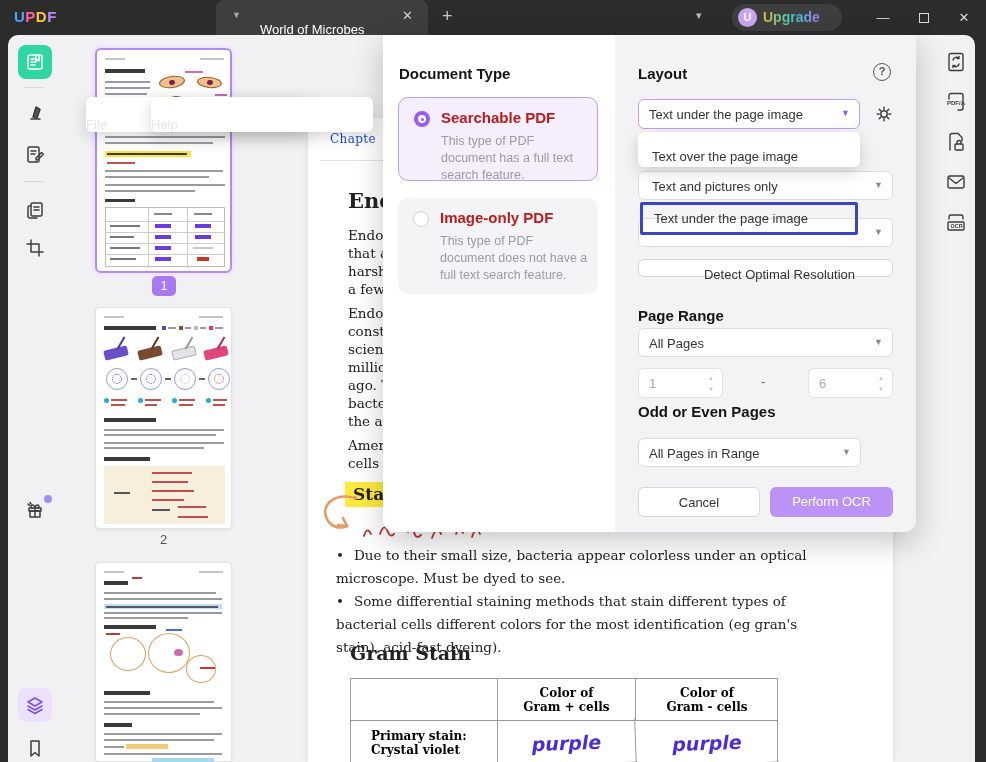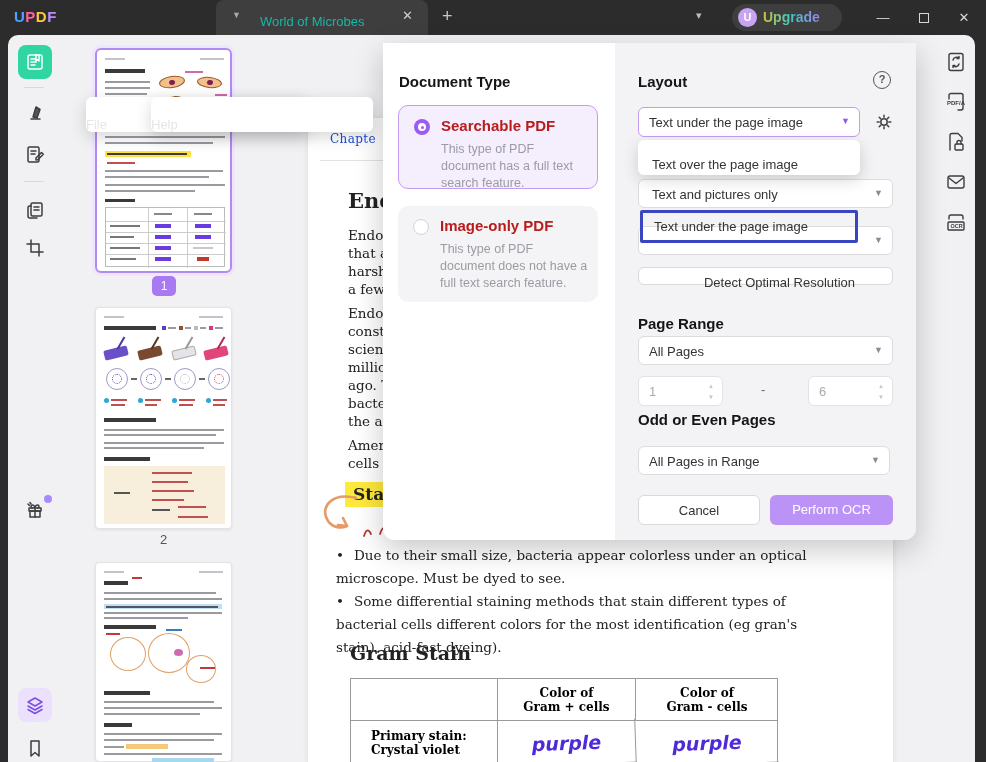--- a/index.html
+++ b/index.html
@@ -8,21 +8,21 @@
   .abs { position:absolute; }
   #app { position:relative; width:986px; height:762px; background:#2c2c2c; }
 
   
   #titlebar { position:absolute; left:0; top:0; width:986px; height:35px; background:#2c2c2c; }
   .logo { left:14px; top:8px; font-size:15px; font-weight:bold; letter-spacing:.5px; }
   .logo b:nth-child(1){color:#4da3ff}.logo b:nth-child(2){color:#ff5fa2}
   .logo b:nth-child(3){color:#ffc63d}.logo b:nth-child(4){color:#b98bff}
   .menu { top:0; height:35px; line-height:35px; color:#e6e6e6; font-size:13px; padding:0 10px; cursor:default; }
   .tab { left:216px; top:0; width:212px; height:35px; background:#3e3e3e; border-radius:8px 8px 0 0; color:#e8e8e8; }
-  .tab-title { left:44px; top:14px; font-size:13px; color:#14b8a6; }
+  .tab-title { left:44px; top:22px; font-size:13px; color:#ffffff; }
   .tab-chev { left:16px; top:10px; font-size:9px; color:#a8a8a8; }
   .tab-close { left:186px; top:8px; font-size:13px; color:#cfcfcf; }
   .newtab { left:442px; top:6px; font-size:18px; color:#c8c8c8; }
   .collapse-chev { left:696px; top:9px; font-size:11px; color:#bcbcbc; }
   .upgrade { left:732px; top:4px; width:110px; height:27px; background:#3e3e3e; border-radius:14px; }
   .avatar { left:6px; top:4px; width:19px; height:19px; border-radius:50%; background:#c9a4f2; color:#fff;
     font-size:11px; font-weight:bold; text-align:center; line-height:19px; }
   .upgrade-label { left:31px; top:5px; font-size:14px; font-weight:bold;
     background:linear-gradient(90deg,#cfc43a,#3ec8c8,#9f7ff0); -webkit-background-clip:text; background-clip:text; color:transparent; }
   .winbtn { top:0; width:30px; height:35px; color:#d8d8d8; text-align:center; line-height:35px; font-size:13px; }
@@ -78,21 +78,21 @@
   .gtable .hand { font-family:"DejaVu Sans", sans-serif; font-style:italic; font-weight:bold;
     color:#4f2bd8; font-size:19px; transform:rotate(-2deg); min-height:44px; }
   .gtable .cell2 { min-height:44px; }
 
   
   .rtb { left:930px; width:36px; height:30px; display:flex; align-items:center; justify-content:center; }
   .rtb svg { stroke:#3d3d3d; fill:none; stroke-width:1.4; stroke-linecap:round; stroke-linejoin:round; }
 
   
   #dialog { left:383px; top:35px; width:533px; height:497px; border-radius:0 0 12px 12px;
-    box-shadow:0 10px 30px rgba(0,0,0,.22);margin-top:8px; }
+    box-shadow:0 10px 30px rgba(0,0,0,.22); }
   #dlg-left { left:0; top:0; width:232px; height:497px; background:#fff; border-radius:0 0 0 12px; }
   #dlg-right { left:232px; top:0; width:301px; height:497px; background:#f3f3f5; border-radius:0 0 12px 0; }
   .sec-title { font-size:15px; font-weight:bold; color:#151515; }
   .card { left:15px; width:200px; border-radius:10px; }
   .card.sel { background:#f5eefd; border:1.5px solid #c19cf2; }
   .card.unsel { background:#f4f4f6; }
   .radio { left:15px; top:13px; width:16px; height:16px; border-radius:50%; }
   .radio.on { background:#9b5cf0; }
   .radio.on::after { content:""; position:absolute; left:4px; top:4px; width:8px; height:8px;
     border-radius:50%; background:#fff; }
@@ -489,21 +489,21 @@
         <span class="v">1</span>
         <span class="arr">▲<br>▼</span>
       </div>
       <div class="abs" style="left:146px; top:339px; font-size:13px; color:#666;">-</div>
       <div class="abs spin" style="left:193px; top:333px;">
         <span class="v">6</span>
         <span class="arr">▲<br>▼</span>
       </div>
 
       <div class="abs sec-title" style="left:23px; top:368px;">Odd or Even Pages</div>
-      <div class="abs drop" style="left:23px; top:403px; width:252px; height:29px;">
+      <div class="abs drop" style="left:23px; top:403px; width:223px; height:29px;">
         <span class="val">All Pages in Range</span>
         <span class="chev">▼</span>
       </div>
 
       <div class="abs btn ghost" style="left:23px; top:452px; width:122px; height:30px; line-height:30px;">Cancel</div>
       <div class="abs btn primary" style="left:155px; top:452px; width:123px; height:30px; line-height:30px;">Perform OCR</div>
     </div>
   </div>
 
 </div>

